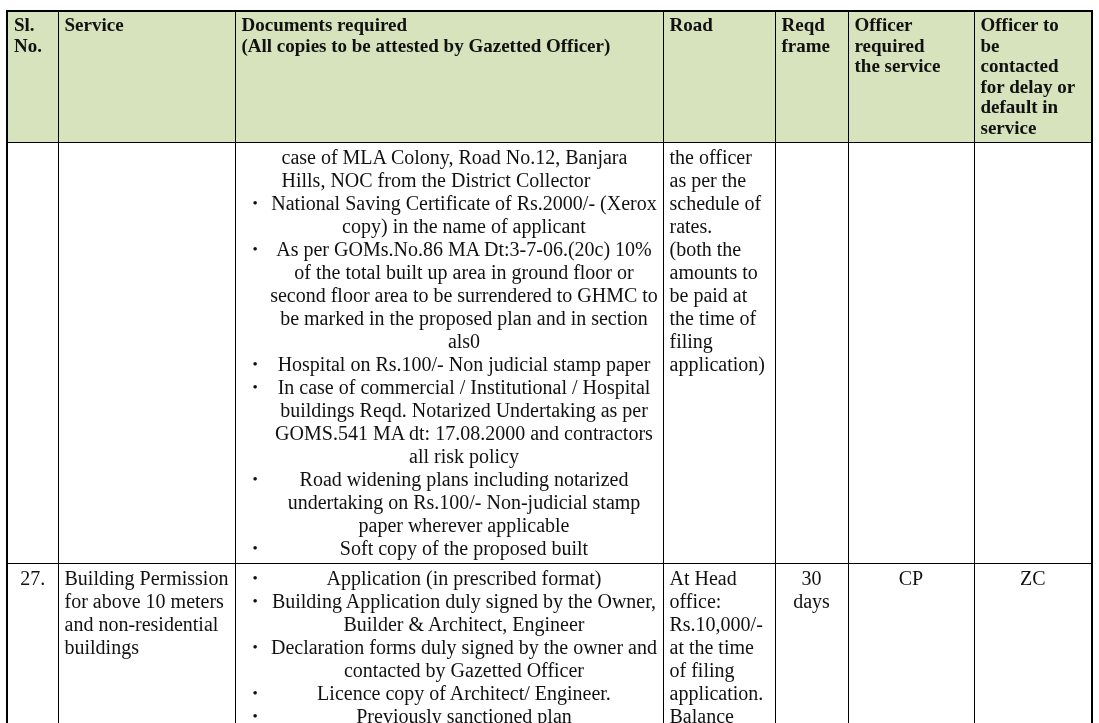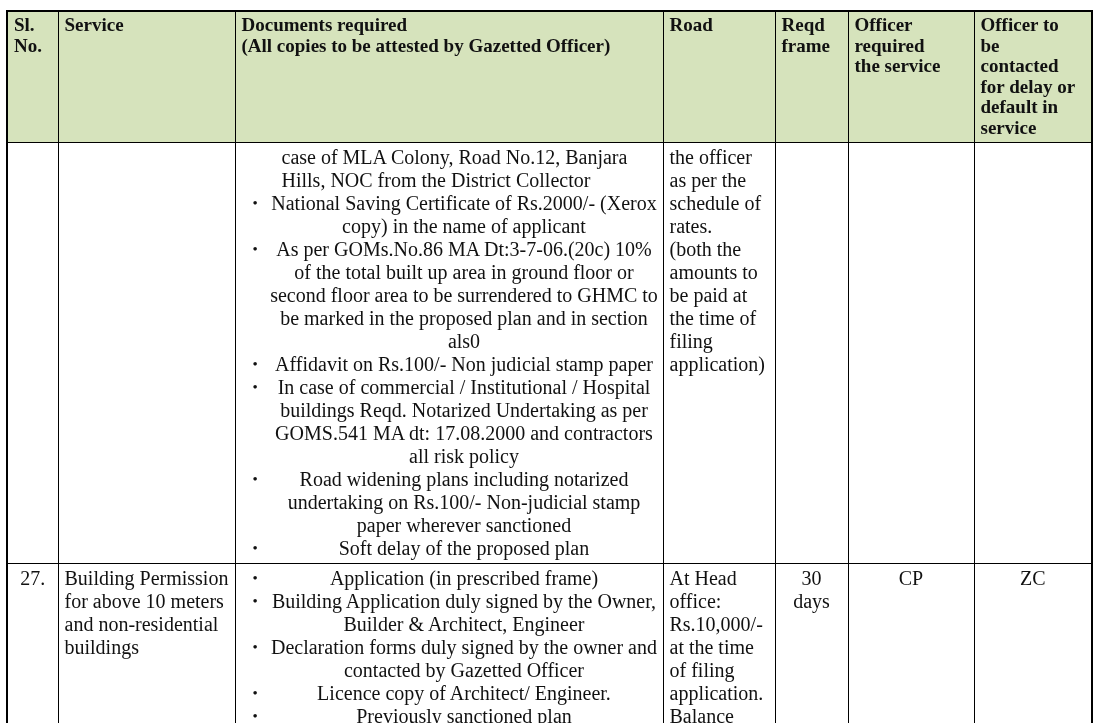--- a/index.html
+++ b/index.html
@@ -111,33 +111,33 @@
               <div class="bullet-item">
               <span class="marker">•</span>
               <span class="btext">National Saving Certificate of Rs.2000/- (Xerox copy) in the name of applicant</span>
             </div>
               <div class="bullet-item">
               <span class="marker">•</span>
               <span class="btext">As per GOMs.No.86 MA Dt:3-7-06.(20c) 10% of the total built up area in ground floor or second floor area to be surrendered to GHMC to be marked in the proposed plan and in section als0</span>
             </div>
               <div class="bullet-item">
               <span class="marker">•</span>
-              <span class="btext">Affidavit on Rs.100/- Non judicial stamp paper</span>
+              <span class="btext">Hospital on Rs.100/- Non judicial stamp paper</span>
             </div>
               <div class="bullet-item">
               <span class="marker">•</span>
               <span class="btext">In case of commercial / Institutional / Hospital buildings Reqd. Notarized Undertaking as per GOMS.541 MA dt: 17.08.2000 and contractors all risk policy</span>
             </div>
               <div class="bullet-item">
               <span class="marker">•</span>
-              <span class="btext">Road widening plans including notarized undertaking on Rs.100/- Non-judicial stamp paper wherever sanctioned</span>
+              <span class="btext">Road widening plans including notarized undertaking on Rs.100/- Non-judicial stamp paper wherever applicable</span>
             </div>
               <div class="bullet-item">
               <span class="marker">•</span>
-              <span class="btext">Soft delay of the proposed plan</span>
+              <span class="btext">Soft copy of the proposed built</span>
             </div>
             </div>
         </td>
         <td class="c-fees pre">the officer
 as per the
 schedule of
 rates.
 (both the
 amounts to
 be paid at
@@ -152,21 +152,21 @@
         <td class="c-sl">27.</td>
         <td class="c-service pre">Building Permission
 for above 10 meters
 and non-residential
 buildings</td>
         <td class="c-docs">
           <div class="cont"></div>
           <div>
               <div class="bullet-item">
               <span class="marker">•</span>
-              <span class="btext">Application (in prescribed  frame)</span>
+              <span class="btext">Application (in prescribed  format)</span>
             </div>
               <div class="bullet-item">
               <span class="marker">•</span>
               <span class="btext">Building Application duly signed by the Owner, Builder &amp; Architect, Engineer</span>
             </div>
               <div class="bullet-item">
               <span class="marker">•</span>
               <span class="btext">Declaration forms duly signed by the owner and contacted by Gazetted Officer</span>
             </div>
               <div class="bullet-item">

